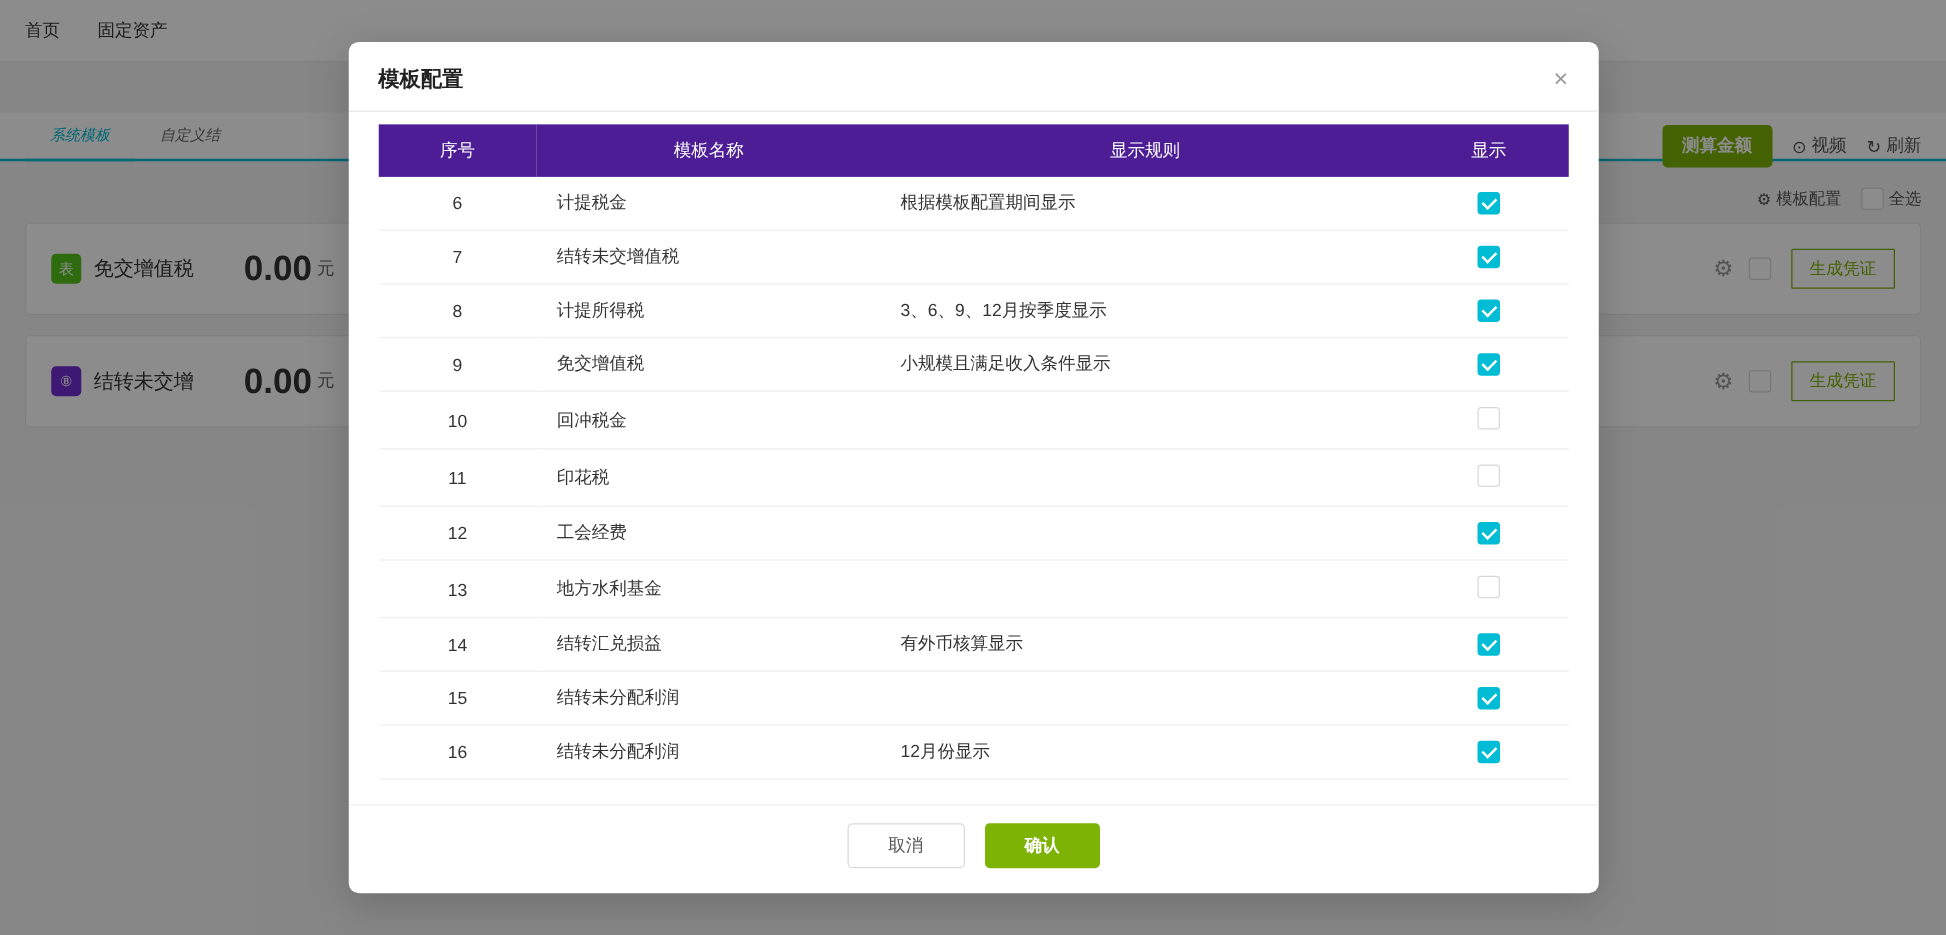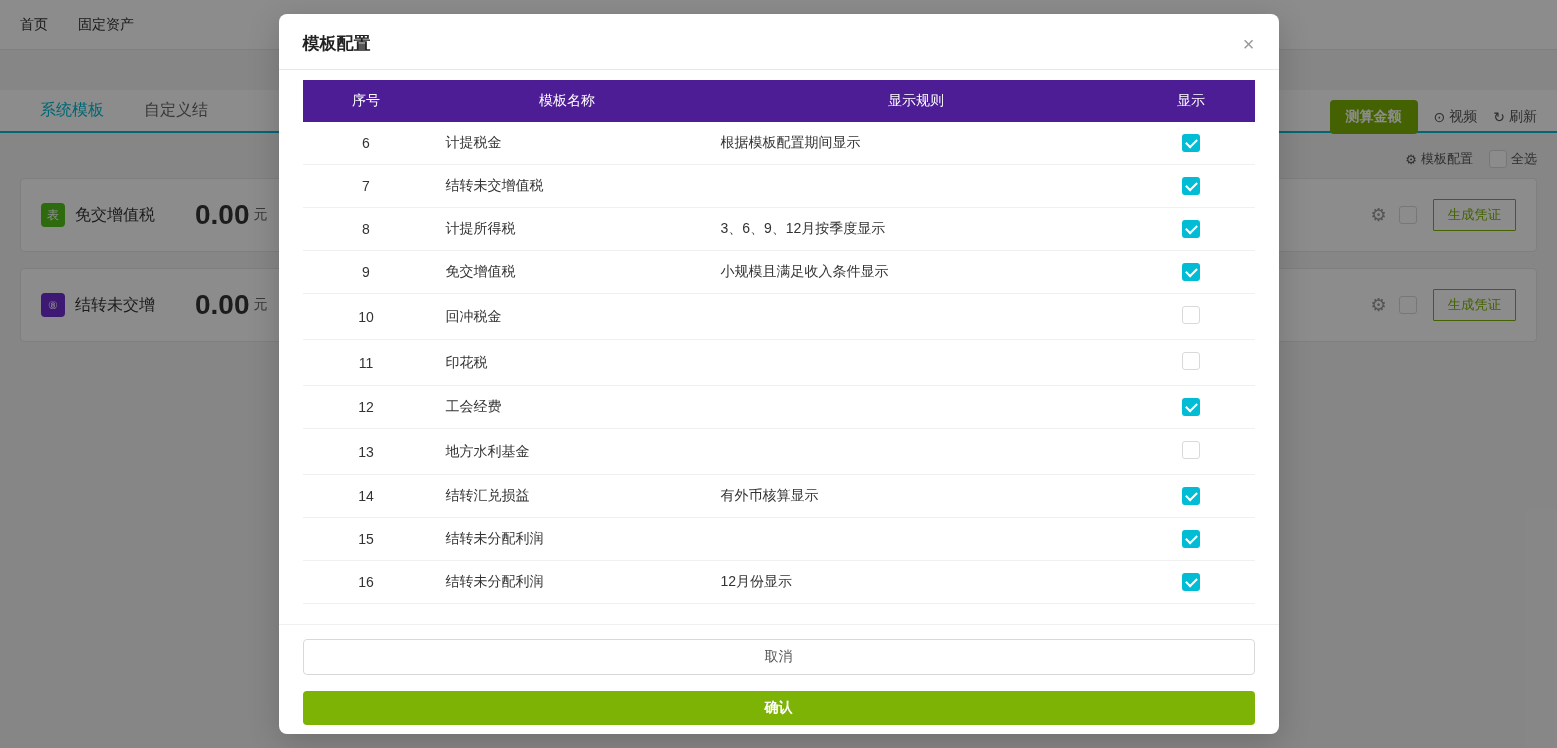--- a/index.html
+++ b/index.html
@@ -65,22 +65,23 @@
       left: 0;
       right: 0;
       background: #fff;
       display: flex;
       border-bottom: 2px solid #00bcd4;
       padding: 0 20px;
     }
     .tab {
       padding: 10px 20px;
       cursor: pointer;
-      font-size: 16px;
+      font-size: 12px;
       color: #666;
+      font-style: italic;
     }
     .tab.active {
       color: #00bcd4;
       border-bottom: 2px solid #00bcd4;
       margin-bottom: -2px;
     }
 
     
     .content {
       position: absolute;
@@ -259,21 +260,20 @@
       background: #fff;
     }
 
     
     .modal-footer {
       padding: 14px 24px 20px;
       display: flex;
       justify-content: center;
       gap: 16px;
       border-top: 1px solid #f0f0f0;
-      flex-direction: column;
     }
     .btn-cancel {
       padding: 8px 32px;
       border: 1px solid #d9d9d9;
       background: #fff;
       border-radius: 4px;
       cursor: pointer;
       font-size: 14px;
       color: #555;
     }

